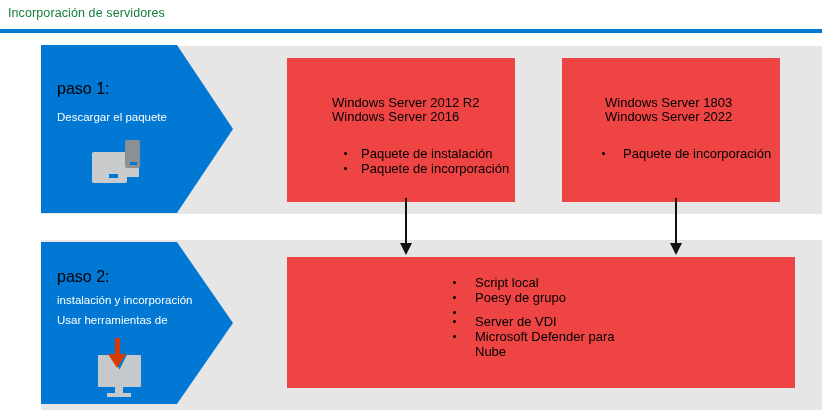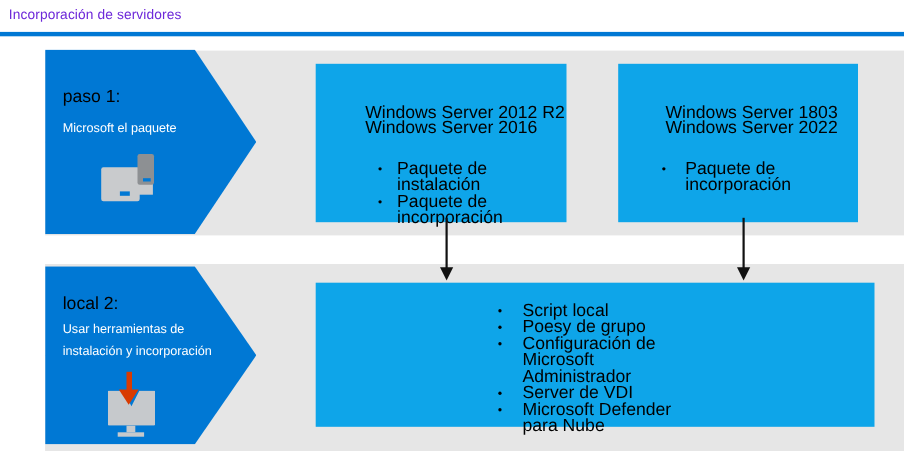--- a/index.html
+++ b/index.html
@@ -13,21 +13,21 @@
   body{
     position:relative;
     background:#ffffff;
     overflow:hidden;
     font-family:"Liberation Sans", sans-serif;
     color:var(--text-black);
   }
   .abs{position:absolute;}
 
   
-  .page-title{left:8px;top:6px;font-size:12.5px;color:#6d28d9;letter-spacing:.1px;}
+  .page-title{left:8px;top:6px;font-size:12.5px;color:#15803d;letter-spacing:.1px;}
   .top-rule{left:0;top:29px;width:822px;height:4px;background:var(--brand-blue);}
 
   
   .band{background:var(--band-gray);}
   .band1{left:41px;top:46px;width:781px;height:168px;}
   .band2{left:41px;top:240px;width:781px;height:170px;}
 
   
   .chevron{
     background:var(--brand-blue);
@@ -62,21 +62,21 @@
   .mon-stem{left:17px;top:49px;width:8px;height:6px;background:#c6c9cc;}
   .mon-base{left:9px;top:55px;width:24px;height:4px;background:#c6c9cc;}
   .dl-shaft{left:17px;top:0;width:5px;height:18px;background:var(--download-red);}
   .dl-head{
     left:10px;top:16px;width:0;height:0;
     border-left:9px solid transparent;border-right:9px solid transparent;
     border-top:14px solid var(--download-red);
   }
 
   
-  .wbox{background:#0ea5e9;font-size:16px;color:var(--text-black);}
+  .wbox{background:#ef4444;font-size:13px;color:var(--text-black);}
   .box1{left:287px;top:58px;width:228px;height:144px;}
   .box2{left:562px;top:58px;width:218px;height:144px;}
   .box3{left:287px;top:257px;width:508px;height:131px;text-decoration:underline;}
   .titles{position:absolute;}
   .box1 .titles{left:45px;top:38px;}
   .box2 .titles{left:43px;top:38px;}
   .title-line{line-height:14px;white-space:nowrap;}
   ul.bullets{position:absolute;list-style:none;}
   .box1 ul.bullets{left:57px;top:88px;}
   .box2 ul.bullets{left:40px;top:88px;}
@@ -105,37 +105,37 @@
 <div class="abs page-title">Incorporación de servidores</div>
 <div class="abs top-rule"></div>
 
 <div class="abs band band1"></div>
 <div class="abs band band2"></div>
 
 <div class="abs chevron chevron1">
   <div class="abs step-label">paso 1:</div>
   <div class="abs step-desc">
 
-  <div class="desc-line">Microsoft el paquete</div>
+  <div class="desc-line">Descargar el paquete</div>
     </div>
   <div class="abs devices-icon">
     <div class="abs dev-tablet"></div>
     <div class="abs dev-ext"></div>
     <div class="abs dev-phone"></div>
     <div class="abs dev-tablet-dash"></div>
     <div class="abs dev-phone-dash"></div>
   </div>
 </div>
 
 <div class="abs chevron chevron2">
-  <div class="abs step-label">local 2:</div>
+  <div class="abs step-label">paso 2:</div>
   <div class="abs step-desc">
 
-  <div class="desc-line">Usar herramientas de</div>
-      <div class="desc-line">instalación y incorporación</div>
+  <div class="desc-line">instalación y incorporación</div>
+      <div class="desc-line">Usar herramientas de</div>
     </div>
   <div class="abs monitor-icon">
     <div class="abs mon-body"></div>
     <div class="abs mon-stem"></div>
     <div class="abs mon-base"></div>
     <div class="abs dl-shaft"></div>
     <div class="abs dl-head"></div>
   </div>
 </div>
 
@@ -179,21 +179,20 @@
   <li class="bullet-item">
         <span class="dot"></span>
         <span class="bullet-text">Script local</span>
       </li>
       <li class="bullet-item">
         <span class="dot"></span>
         <span class="bullet-text">Poesy de grupo</span>
       </li>
       <li class="bullet-item">
         <span class="dot"></span>
-        <span class="bullet-text">Configuración de Microsoft Administrador</span>
       </li>
       <li class="bullet-item">
         <span class="dot"></span>
         <span class="bullet-text">Server de VDI</span>
       </li>
       <li class="bullet-item">
         <span class="dot"></span>
         <span class="bullet-text">Microsoft Defender para Nube</span>
       </li>
     </ul>

